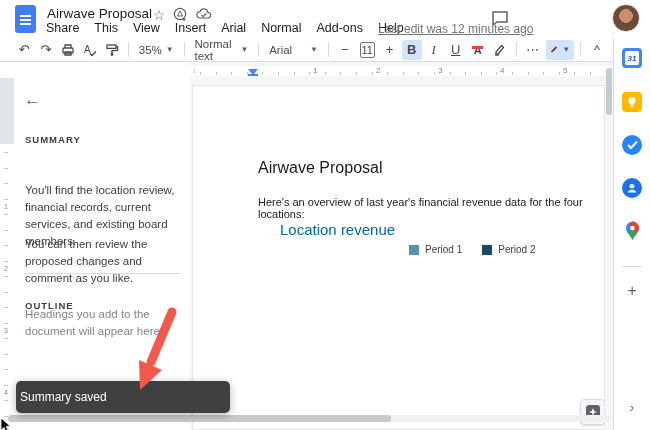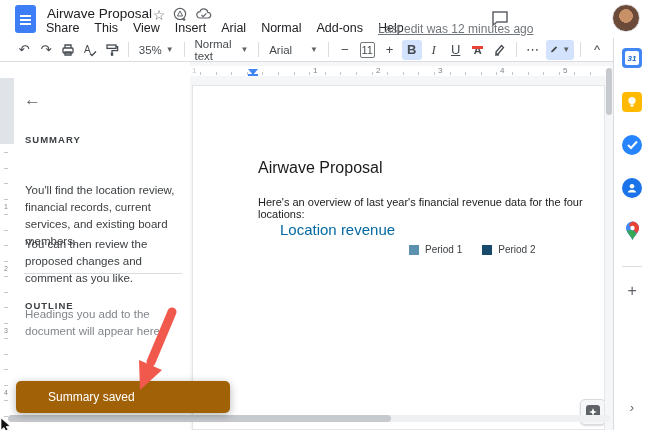--- a/index.html
+++ b/index.html
@@ -98,22 +98,22 @@
     box-shadow:0 1px 2px rgba(0,0,0,.15); z-index:3; }
   .chart-btn .glyph { width:14px; height:14px; background:#5f6368; border-radius:3px;
     display:flex; align-items:center; justify-content:center; }
 
   
   .vscroll { left:606px; top:68px; width:6px; height:47px; background:#c6c9cd; border-radius:3px; z-index:4; }
   .hscroll-track { left:8px; top:415px; width:602px; height:7px; background:#eff0f2; border-radius:4px; z-index:4; }
   .hscroll-thumb { left:8px; top:415px; width:383px; height:7px; background:#c6c9cd; border-radius:4px; z-index:5; }
 
   
-  #toast { left:16px; top:381px; width:214px; height:32px; background:#a16207; border-radius:5px;
-    color:#fff; font-size:12px; display:flex; align-items:center; padding-left:32px;
+  #toast { left:16px; top:381px; width:214px; height:32px; background:#404040; border-radius:5px;
+    color:#fff; font-size:12px; display:flex; align-items:center; padding-left:4px;
     box-shadow:0 2px 8px rgba(0,0,0,.3); z-index:8; }
   #red-arrow { left:126px; top:304px; z-index:9; }
   #cursor { left:0px; top:418px; z-index:10; }
 
   svg { display:block; }
 </style>
 </head>
 <body>
 
 <div id="stage">

